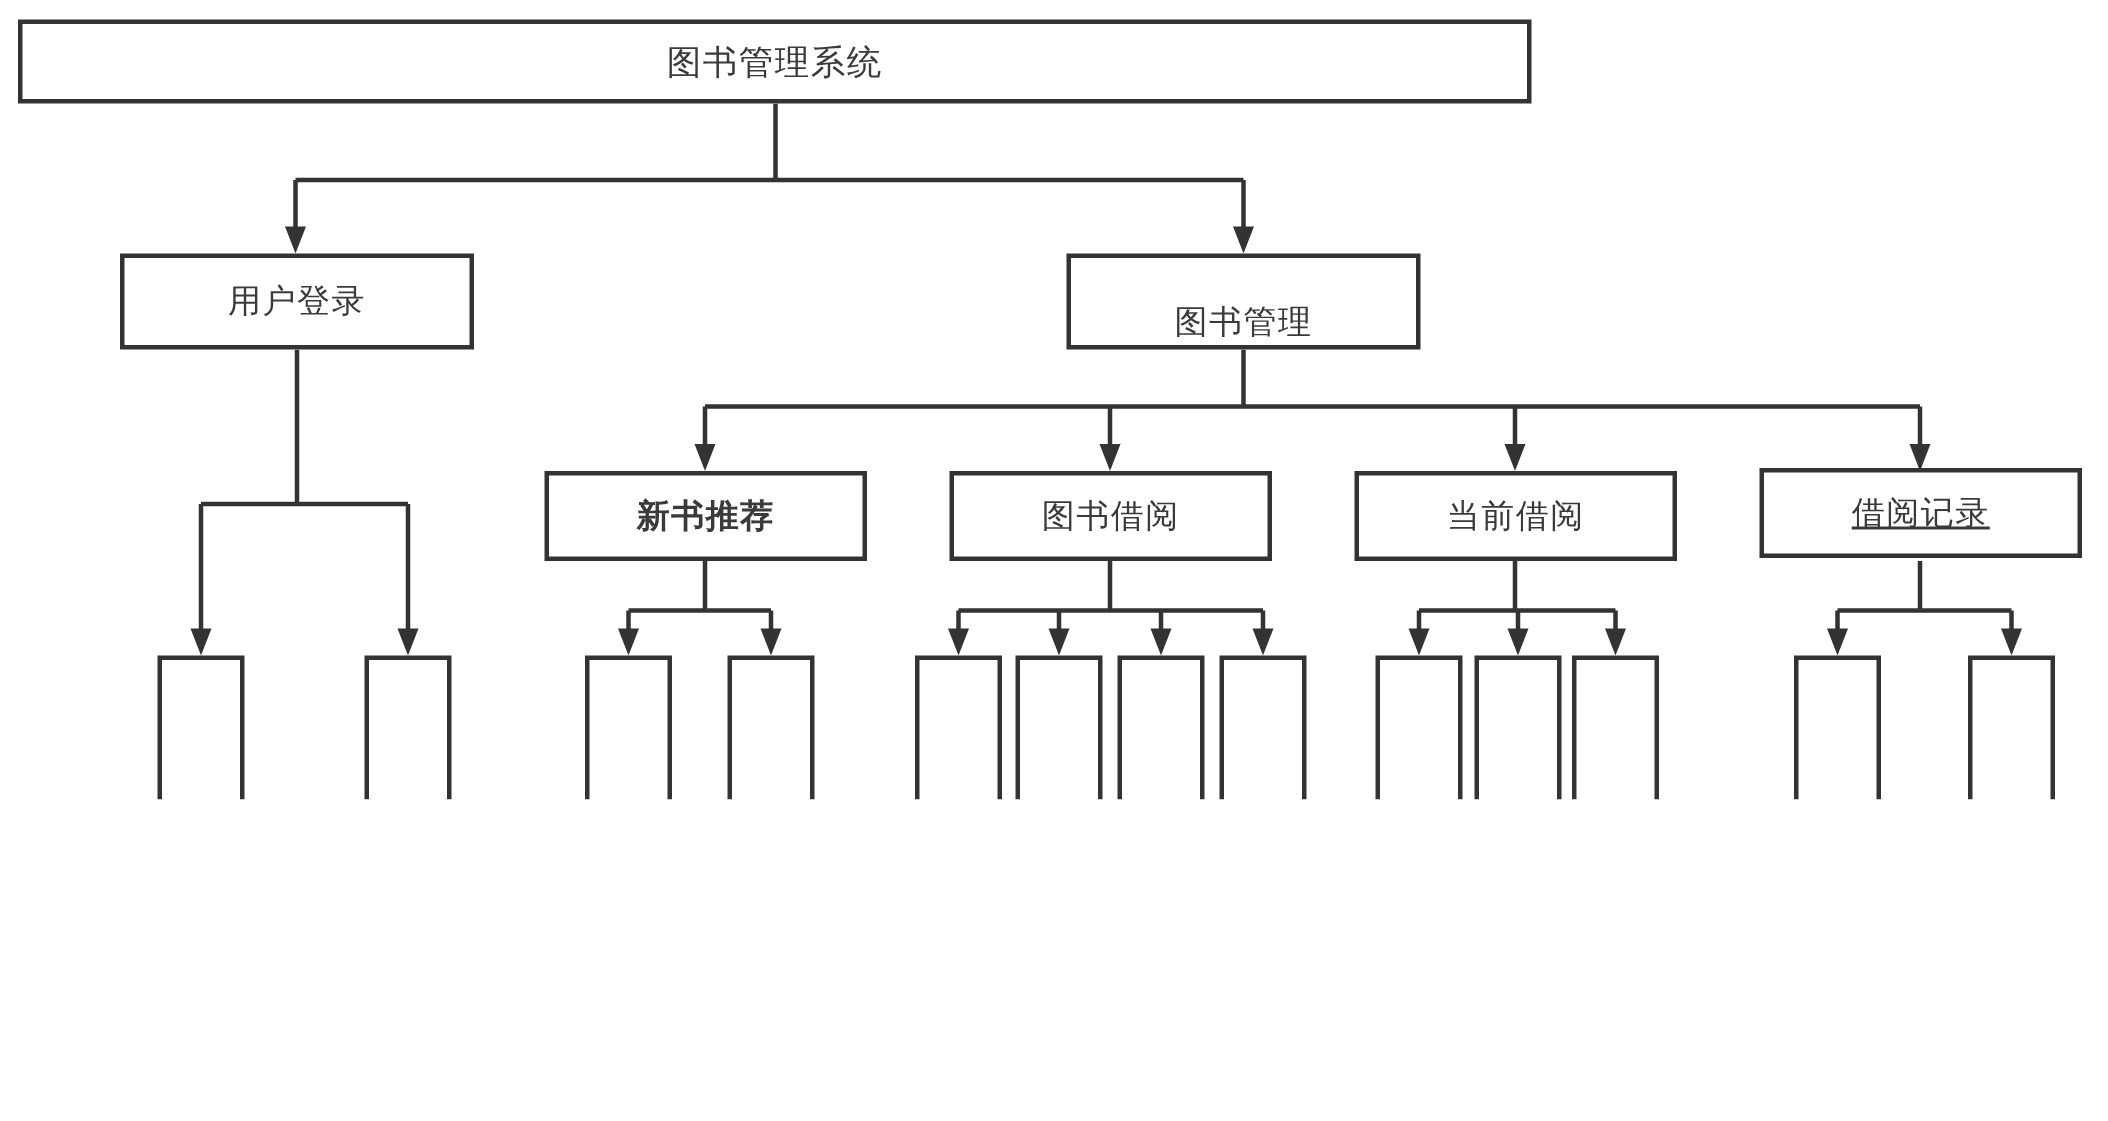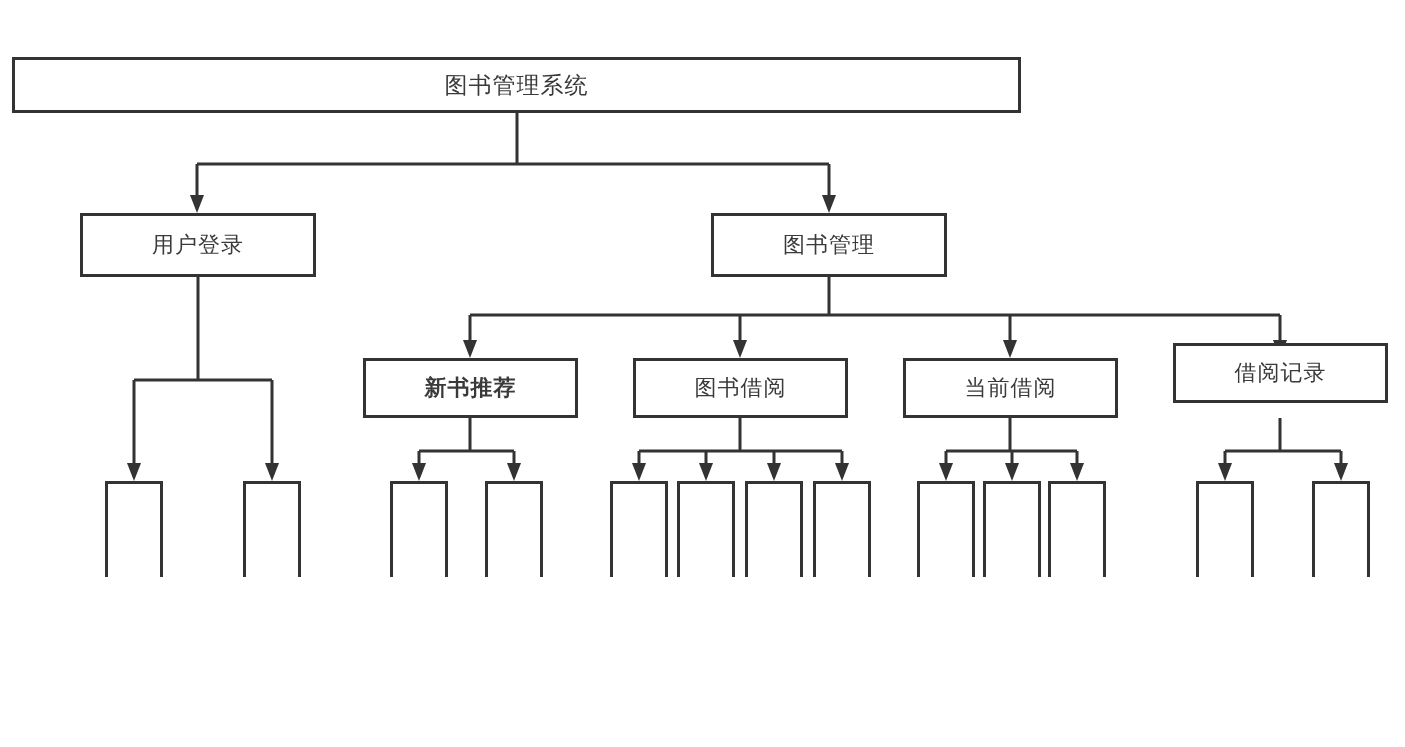--- a/index.html
+++ b/index.html
@@ -3,21 +3,20 @@
 <meta charset="utf-8">
 <style>
   html,body{margin:0;padding:0;background:#ffffff;}
   .canvas{
     position:relative;
     width:1405px;height:533px;
     background:#ffffff;
     font-family:"Liberation Sans","DejaVu Sans",sans-serif;
     color:#3a3a3a;
     overflow:hidden;
-    margin-top:44px;
   }
   .connectors{position:absolute;left:0;top:0;width:1405px;height:747px;pointer-events:none;}
   .node{
     position:absolute;box-sizing:border-box;
     border:3px solid #333333;background:#ffffff;
     display:flex;align-items:center;justify-content:center;
     z-index:2;
   }
   .h-label{font-size:22px;letter-spacing:1px;white-space:nowrap;}
   .root-label{font-size:23px;letter-spacing:1px;white-space:nowrap;}
@@ -78,34 +77,34 @@
     </g>
   </svg>
 
   <div class="node" style="left:12px;top:13px;width:1009px;height:56px;">
     <span class="root-label">图书管理系统</span>
   </div>
 
   <div class="node" style="left:80px;top:169px;width:236px;height:64px;">
     <span class="h-label">用户登录</span>
   </div>
-  <div class="node" style="left:711px;top:169px;width:236px;height:64px;">
+  <div class="node" style="left:711px;top:169px;width:236px;height:64px;align-items:flex-end;">
     <span class="h-label">图书管理</span>
   </div>
 
   <div class="node" style="left:363px;top:314px;width:215px;height:60px;font-weight:bold;">
     <span class="h-label">新书推荐</span>
   </div>
   <div class="node" style="left:633px;top:314px;width:215px;height:60px;align-items:center;">
     <span class="h-label">图书借阅</span>
   </div>
   <div class="node" style="left:903px;top:314px;width:215px;height:60px;">
     <span class="h-label">当前借阅</span>
   </div>
-  <div class="node" style="left:1173px;top:299px;width:215px;height:60px;">
+  <div class="node" style="left:1173px;top:312px;width:215px;height:60px;text-decoration:underline;">
     <span class="h-label">借阅记录</span>
   </div>
 
   <div class="node" style="left:105px;top:437px;width:58px;height:300px;">
     <span class="v-label">用户登录</span>
   </div>
   <div class="node" style="left:243px;top:437px;width:58px;height:300px;">
     <span class="v-label">注销登录</span>
   </div>
 

